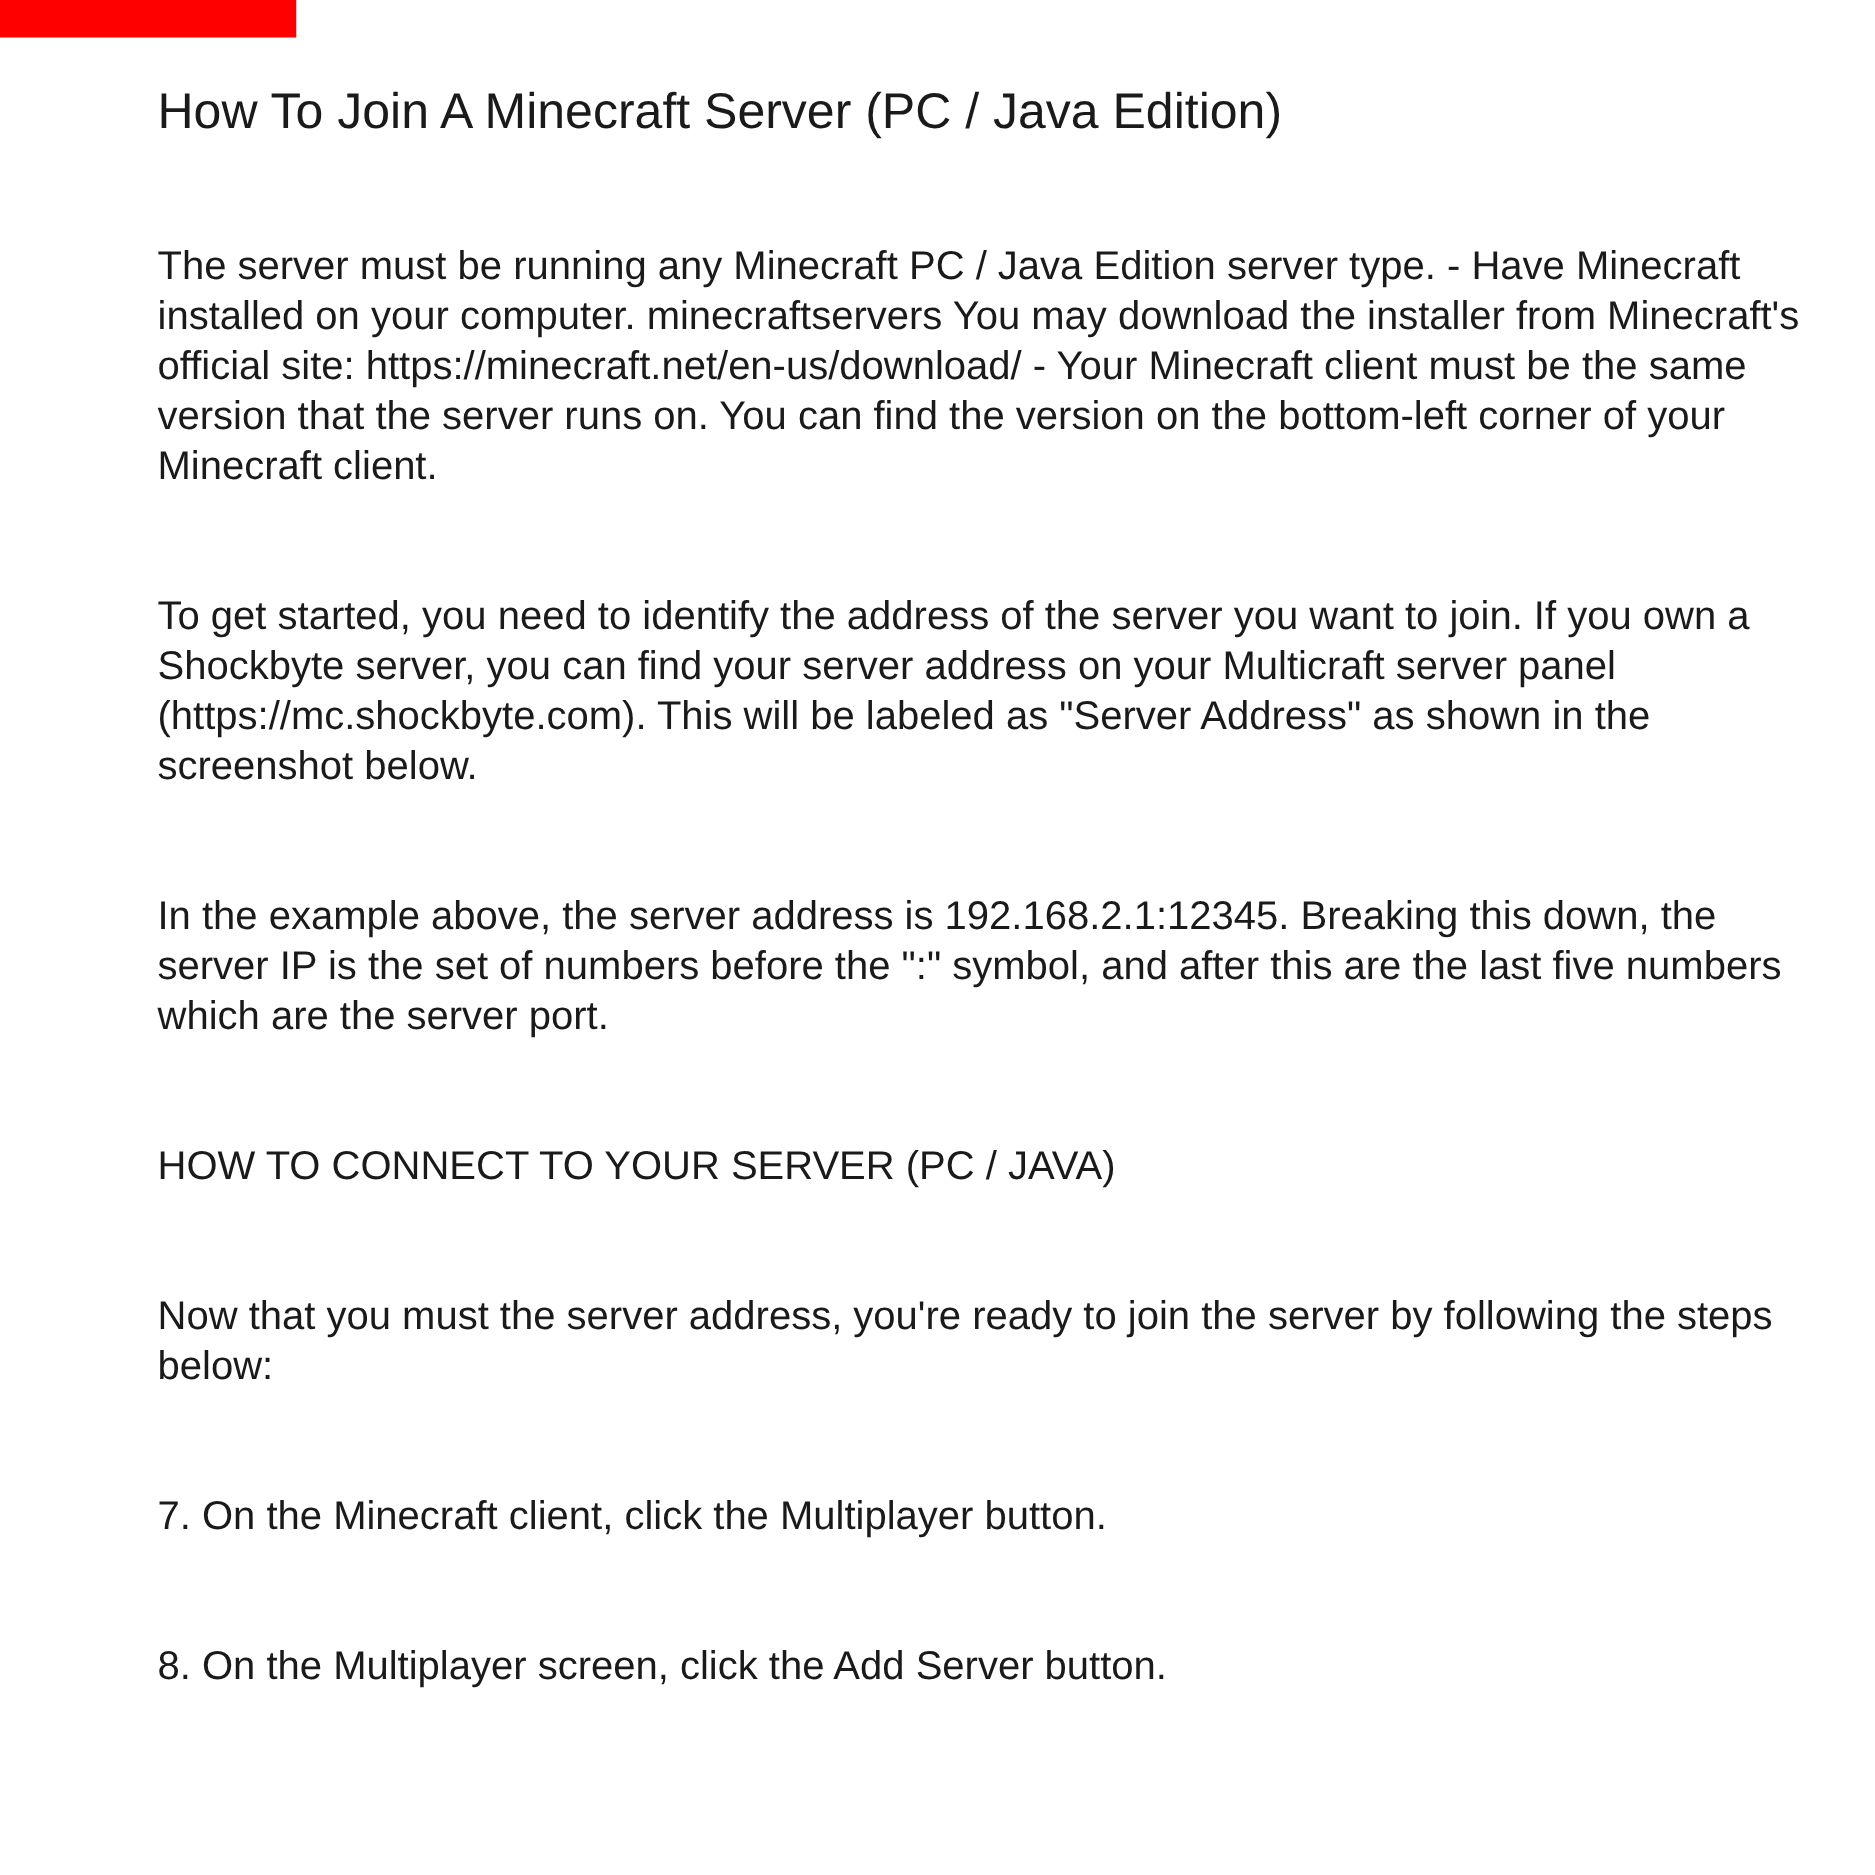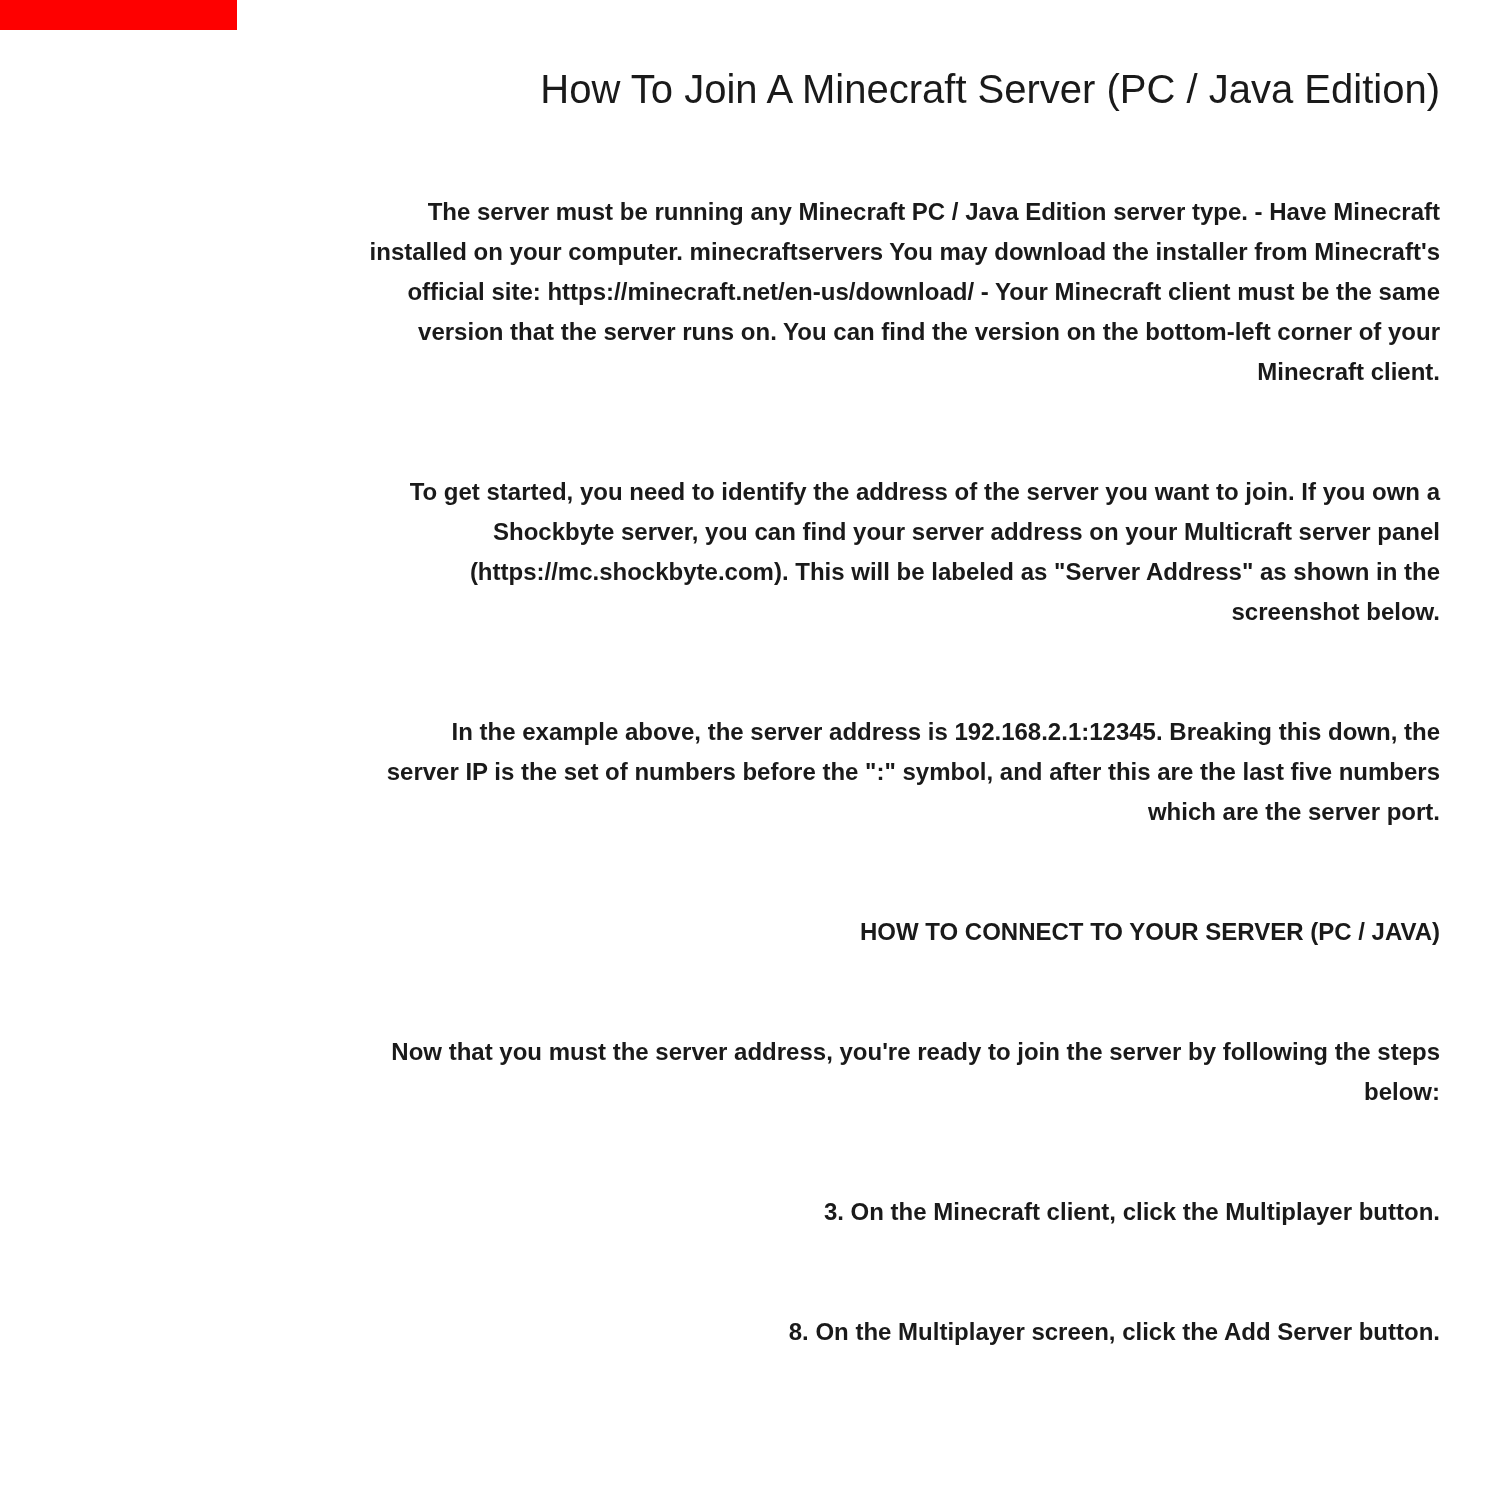--- a/index.html
+++ b/index.html
@@ -24,34 +24,33 @@
   .top-bar {
     position: absolute;
     top: 0;
     left: 0;
     width: 237px;
     height: 30px;
     background: #fe0000; 
   }
   .content {
     padding: 66px 60px 0 126px;
-    text-align: right;
   }
   .doc-title {
     margin: 0 0 16px 0;
     font-size: 40px;
     font-weight: 400;
     line-height: 46px;
     letter-spacing: 0;
     white-space: pre-line;
   }
   .block {
     margin: 80px 0 0 0;
-    font-size: 24px;
-    font-weight: 700;
+    font-size: 32px;
+    font-weight: 400;
     line-height: 40px;
     letter-spacing: 0;
     white-space: pre-line;
   }
   .heading {
     text-transform: none; 
   }
 </style>
 </head>
 <body>
@@ -78,18 +77,18 @@
 
     <p class="block">In the example above, the server address is 192.168.2.1:12345. Breaking this down, the
 server IP is the set of numbers before the ":" symbol, and after this are the last five numbers
 which are the server port.</p>
 
     <h2 class="block heading">HOW TO CONNECT TO YOUR SERVER (PC / JAVA)</h2>
 
     <p class="block">Now that you must the server address, you're ready to join the server by following the steps
 below:</p>
 
-    <p class="block">3. On the Minecraft client, click the Multiplayer button.</p>
+    <p class="block">7. On the Minecraft client, click the Multiplayer button.</p>
 
     <p class="block">8. On the Multiplayer screen, click the Add Server button.</p>
 
   </div>
 </div>
 
 </body></html>

